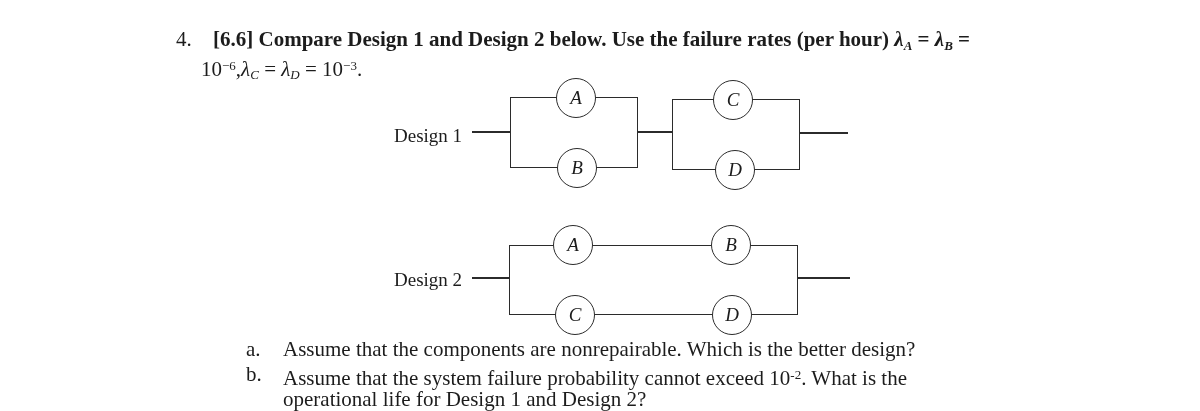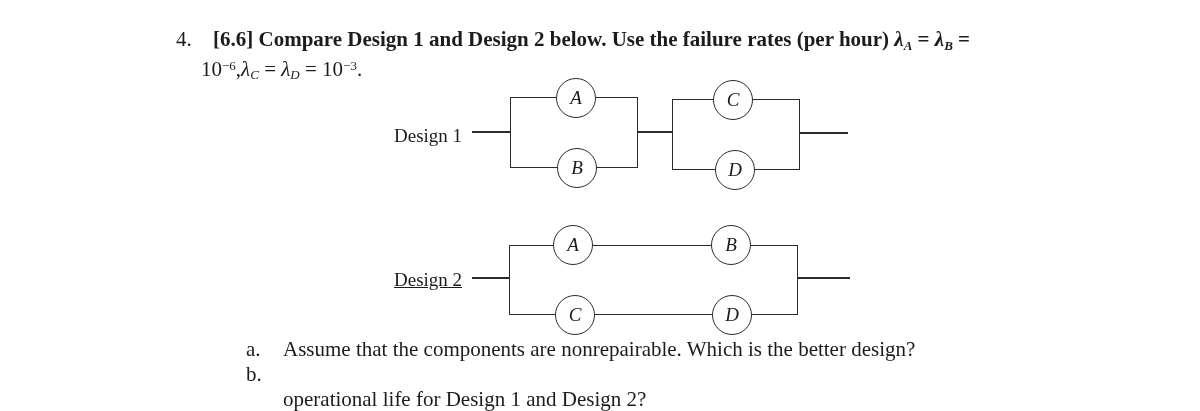--- a/index.html
+++ b/index.html
@@ -78,29 +78,30 @@
     <div class="hline" style="left:637px; top:131px; width:36px;"></div>
     <div class="box" style="left:672px; top:99px; width:128px; height:71px;"></div>
     <div class="hline" style="left:799px; top:132px; width:49px;"></div>
     <div class="node" style="left:556px; top:78px;">A</div>
     <div class="node" style="left:557px; top:148px;">B</div>
     <div class="node" style="left:713px; top:80px;">C</div>
     <div class="node" style="left:715px; top:150px;">D</div>
   </div>
 
   <div>
-    <div class="dlabel" style="left:394px; top:269px;text-decoration:underline;">Design 2</div>
+    <div class="dlabel" style="left:394px; top:269px;">Design 2</div>
     <div class="hline" style="left:472px; top:277px; width:37px;"></div>
     <div class="box" style="left:509px; top:245px; width:289px; height:70px;"></div>
     <div class="hline" style="left:797px; top:277px; width:53px;"></div>
     <div class="node" style="left:553px; top:225px;">A</div>
     <div class="node" style="left:711px; top:225px;">B</div>
     <div class="node" style="left:555px; top:295px;">C</div>
     <div class="node" style="left:712px; top:295px;">D</div>
   </div>
 
   <div class="txt" style="left:246px; top:337px;">a.</div>
   <div class="txt" style="left:283px; top:337px;">Assume that the components are nonrepairable. Which is the better design?</div>
 
   <div class="txt" style="left:246px; top:362px;">b.</div>
+  <div class="txt" style="left:283px; top:362px;"><span>Assume that the system failure probability cannot exceed 10</span><span class="sup">-2</span><span>. What is the</span></div>
   <div class="txt" style="left:283px; top:387px;">operational life for Design 1 and Design 2?</div>
 
 </div>
 
 </body></html>

